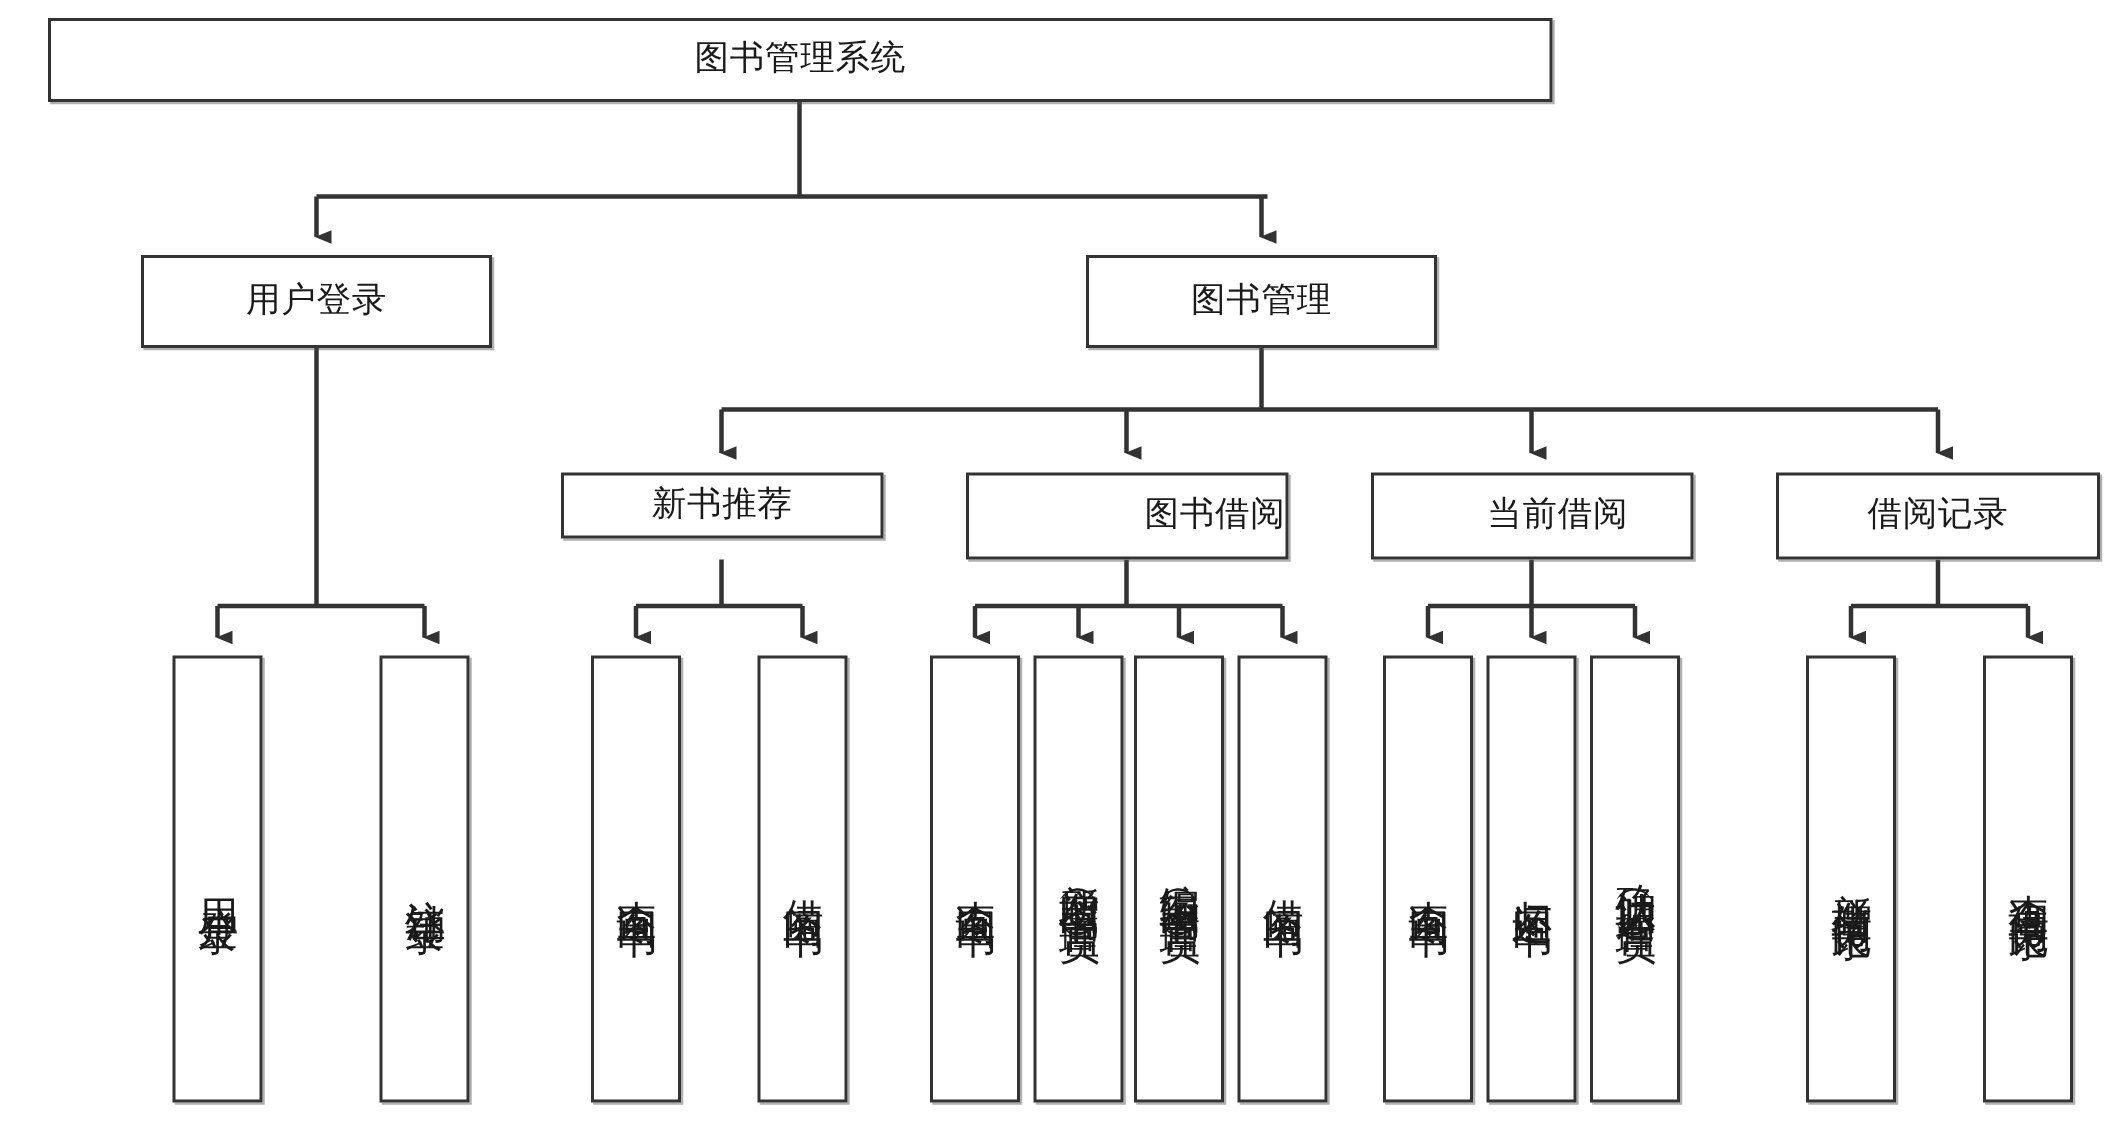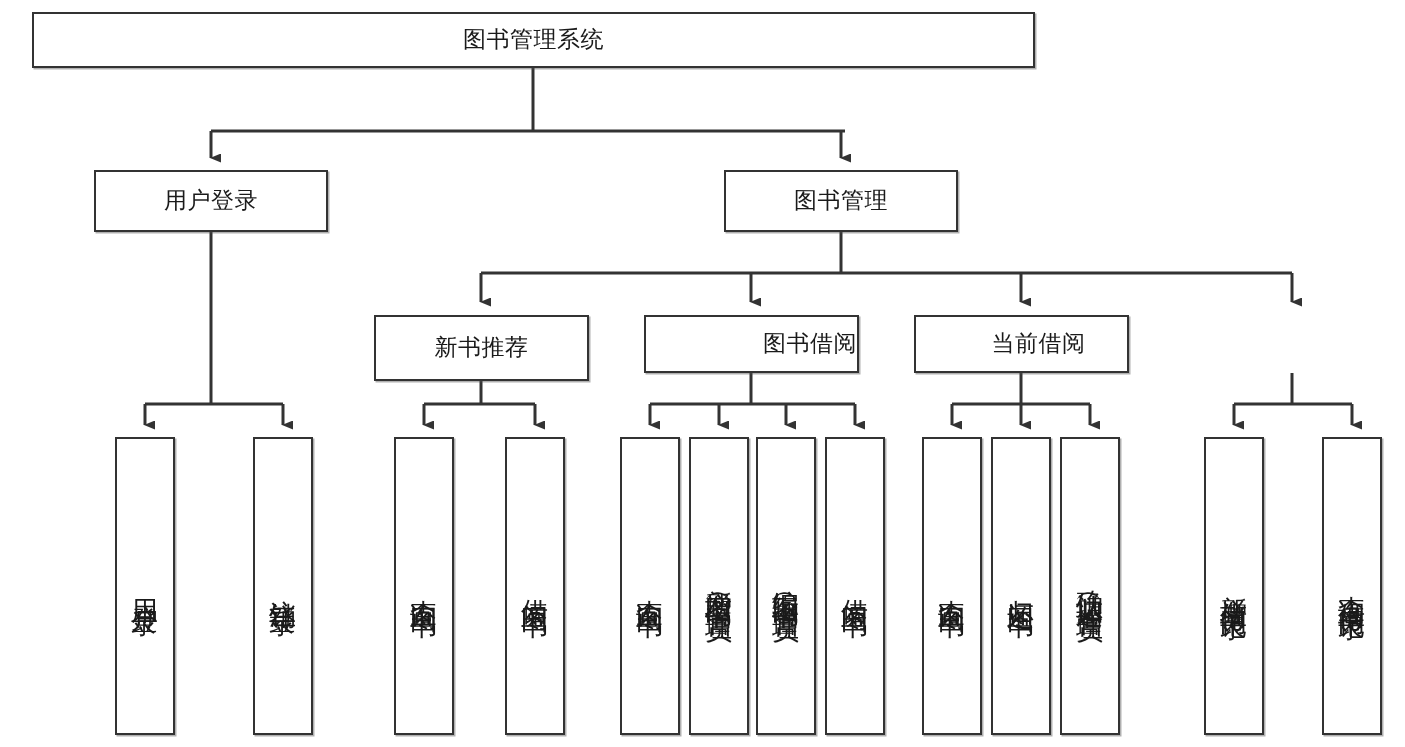--- a/index.html
+++ b/index.html
@@ -131,29 +131,32 @@
     <span class="lbl">图书管理系统</span>
   </div>
 
   <div class="node h" style="left:82px; top:170px; width:234px; height:62px;">
     <span class="lbl">用户登录</span>
   </div>
   <div class="node h" style="left:712px; top:170px; width:234px; height:62px;">
     <span class="lbl">图书管理</span>
   </div>
 
-  <div class="node h" style="left:362px; top:315px; width:215px; height:66px;">
+  <div class="node h" style="left:362px; top:315px; width:215px; height:44px;">
     <span class="lbl">新书推荐</span>
   </div>
   <div class="node h" style="left:632px; top:315px; width:215px; height:58px;justify-content:flex-end;">
     <span class="lbl">图书借阅</span>
   </div>
   <div class="node h" style="left:902px; top:315px; width:215px; height:58px;padding-left:34px;">
     <span class="lbl">当前借阅</span>
   </div>
+  <div class="node h" style="left:1172px; top:315px; width:216px; height:58px;">
+    <span class="lbl">借阅记录</span>
+  </div>
 
   <div class="node v" style="left:103px; top:437px; width:60px; height:298px;">
     <span class="lbl">用户登录</span>
   </div>
   <div class="node v" style="left:241px; top:437px; width:60px; height:298px;">
     <span class="lbl">注销登录</span>
   </div>
 
   <div class="node v" style="left:382px; top:437px; width:60px; height:298px;">
     <span class="lbl">查询图书</span>

